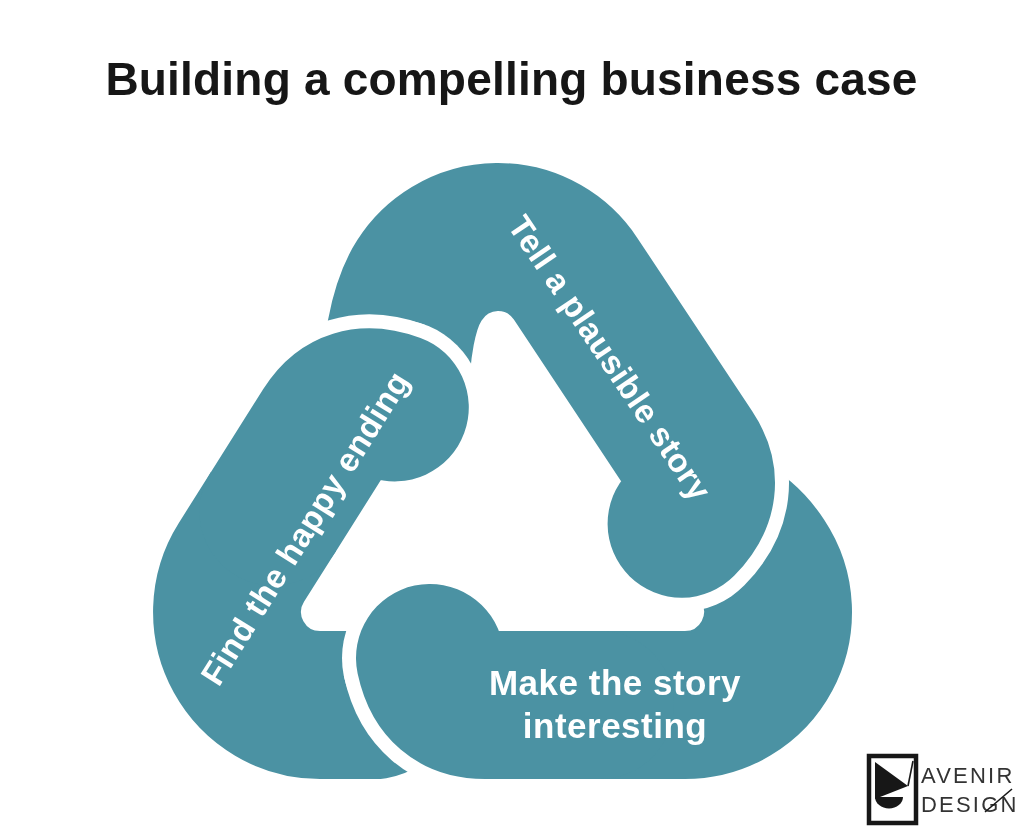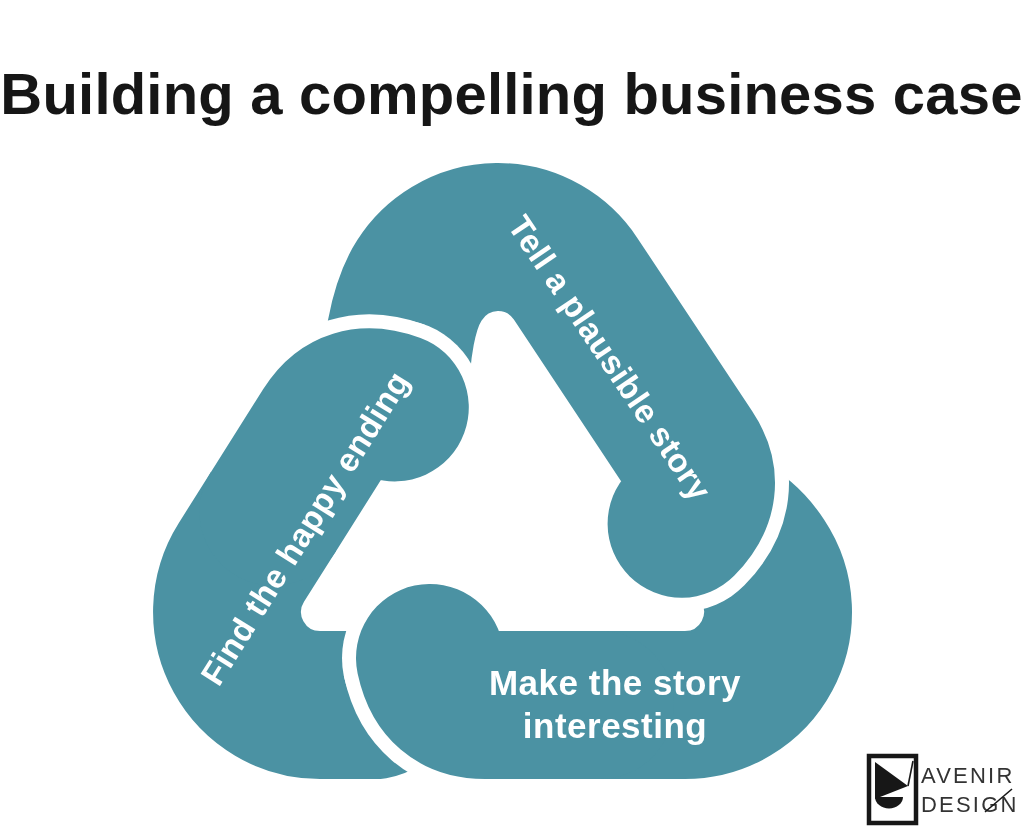--- a/index.html
+++ b/index.html
@@ -1,19 +1,19 @@
 <!DOCTYPE html>
 <html><head>
 <meta charset="utf-8">
 <style>
   html,body{margin:0;padding:0;background:#ffffff;}
   .stage{position:relative;width:1023px;height:832px;background:#ffffff;overflow:hidden;
          font-family:"Liberation Sans",sans-serif;}
-  .title{position:absolute;top:60px;left:0;width:100%;text-align:center;
-         font-size:58px;font-weight:700;color:#161616;letter-spacing:0.2px;}
+  .title{position:absolute;top:52px;left:0;width:100%;text-align:center;
+         font-size:46px;font-weight:700;color:#161616;letter-spacing:0.2px;}
   svg{position:absolute;left:0;top:0;}
   .halo{fill:none;stroke:#ffffff;stroke-width:176;stroke-linecap:round;stroke-linejoin:round;}
   .halo-butt{fill:none;stroke:#ffffff;stroke-width:176;stroke-linecap:butt;stroke-linejoin:round;}
   .halo-disc{fill:#ffffff;}
   .band{fill:none;stroke-width:148;stroke-linecap:round;stroke-linejoin:round;}
   .lbl{fill:#ffffff;font-family:"Liberation Sans",sans-serif;font-weight:700;letter-spacing:0.5px;}
   .lbl-side{font-size:33px;}
   .lbl-bottom{font-size:35px;}
   .logo-text{fill:#333333;font-family:"Liberation Sans",sans-serif;font-size:22px;
              letter-spacing:2.2px;font-weight:400;}

